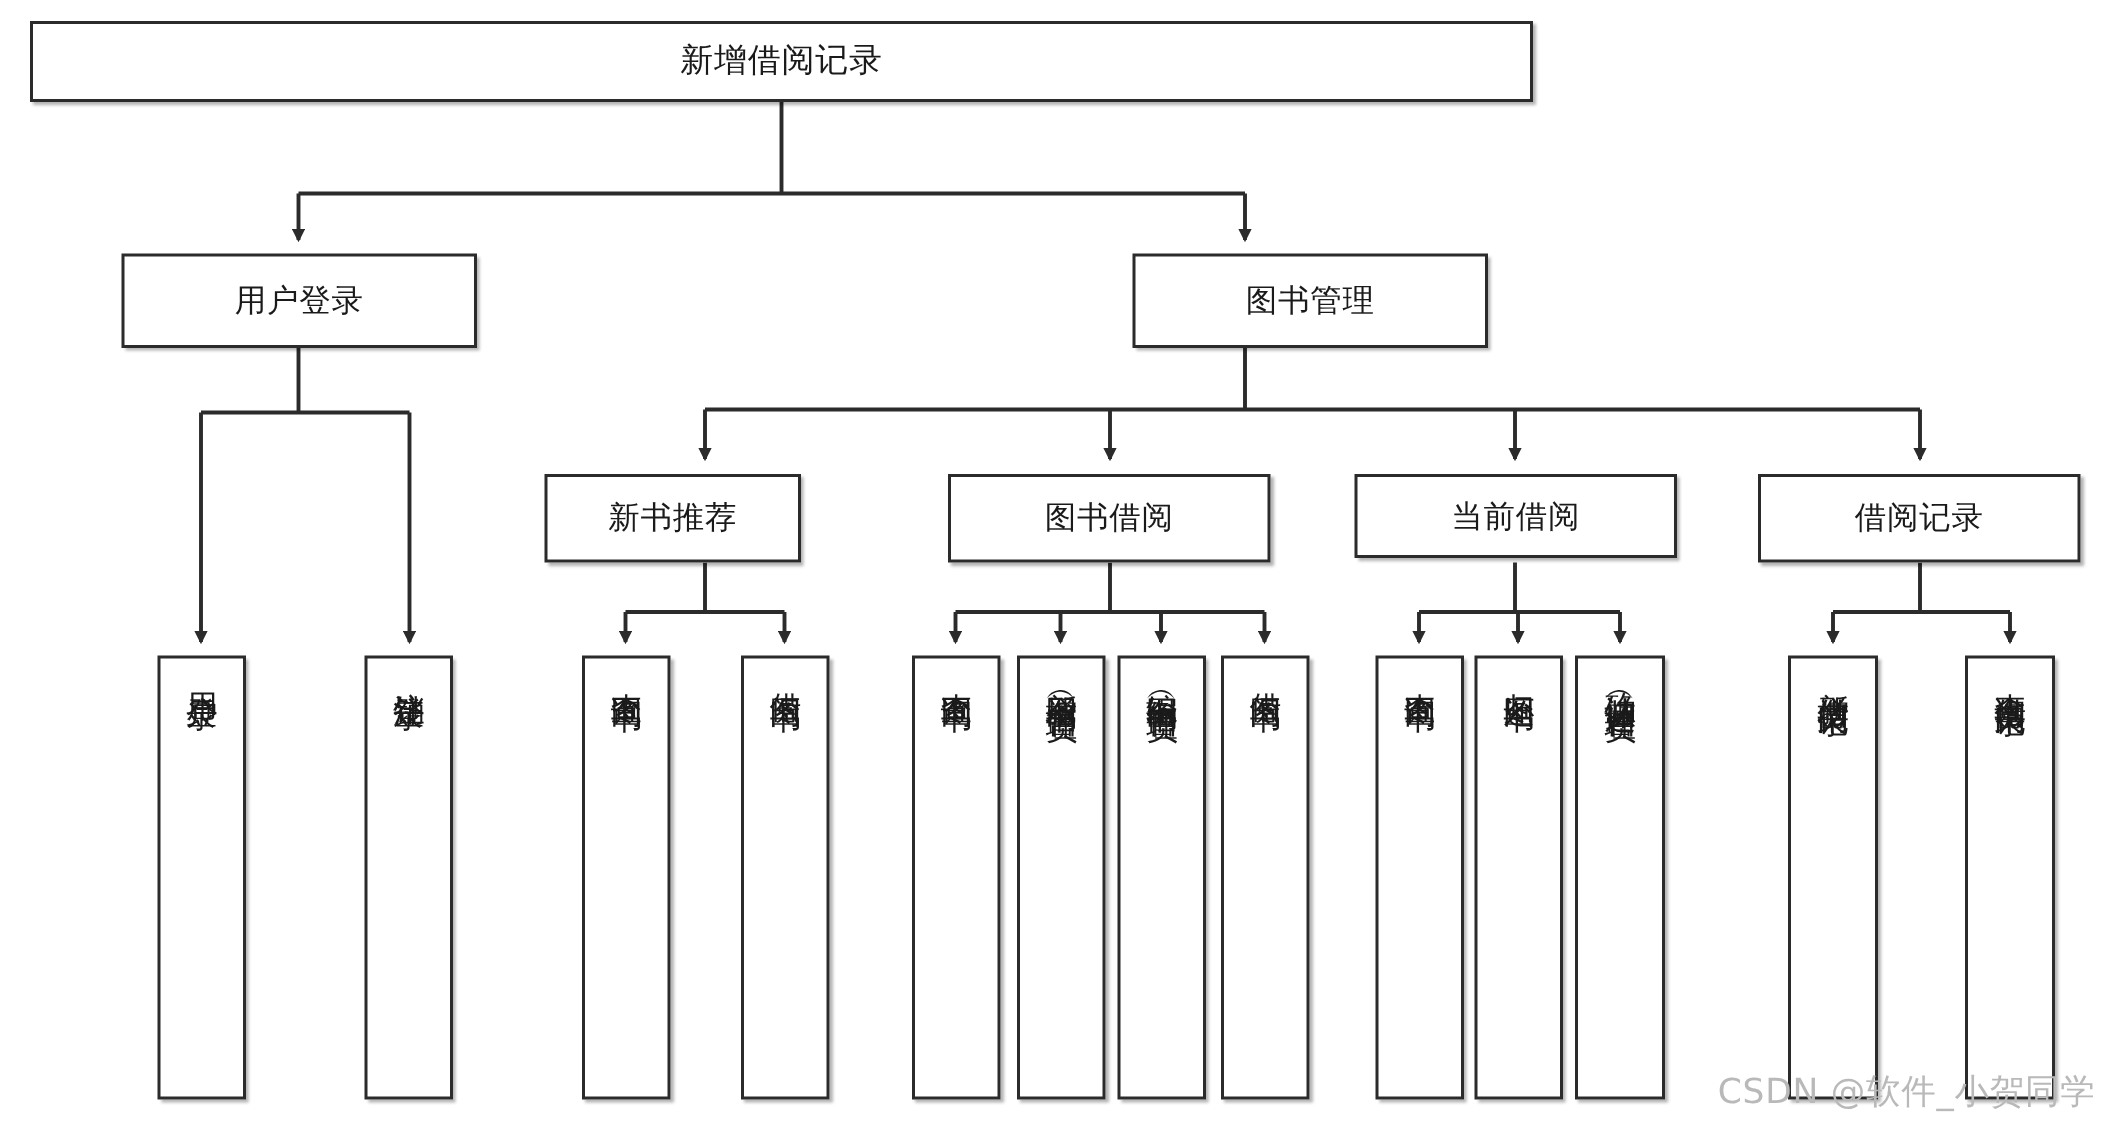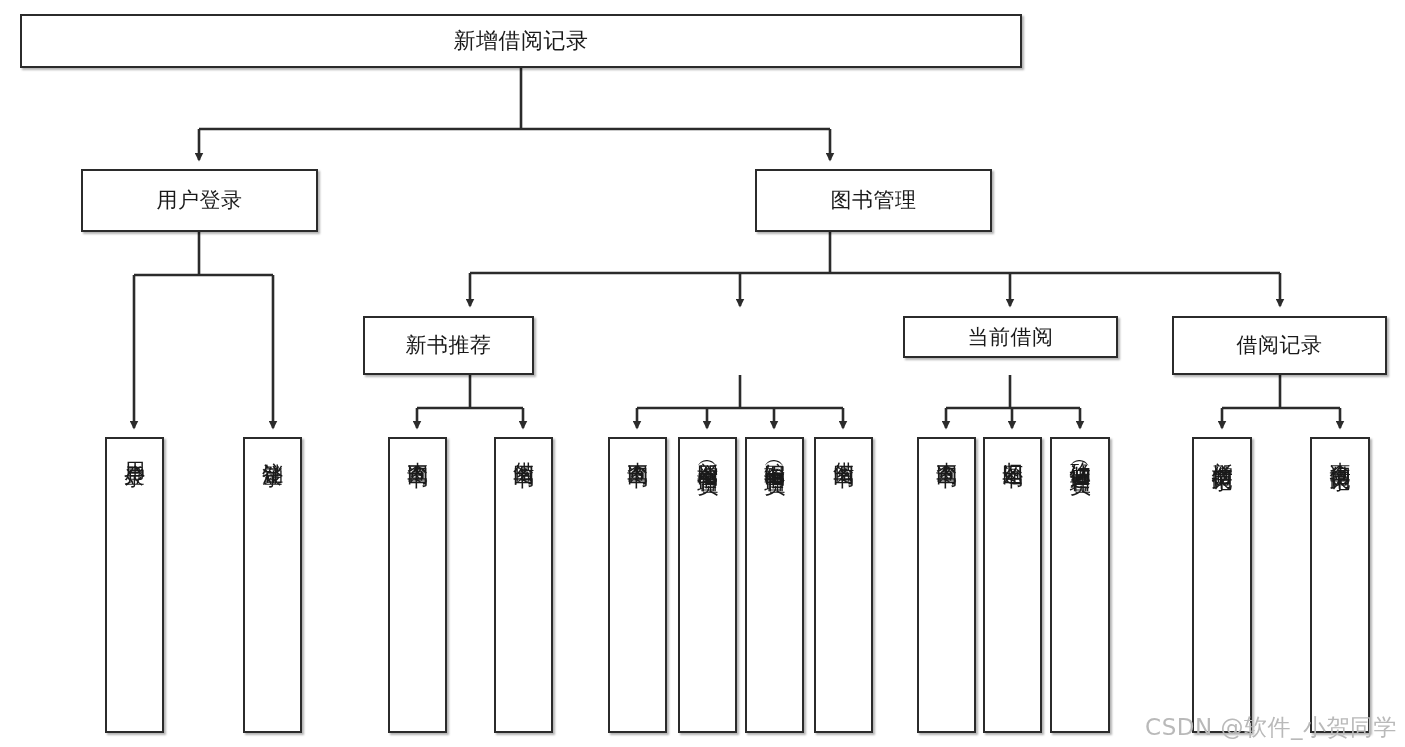--- a/index.html
+++ b/index.html
@@ -133,21 +133,24 @@
   <div class="node horiz" style="left:81px; top:169px; width:237px; height:63px;">
     <span class="label">用户登录</span>
   </div>
   <div class="node horiz" style="left:711px; top:169px; width:237px; height:63px;margin-left:44px;">
     <span class="label">图书管理</span>
   </div>
 
   <div class="node horiz" style="left:363px; top:316px; width:171px; height:59px;">
     <span class="label">新书推荐</span>
   </div>
-  <div class="node horiz" style="left:903px; top:316px; width:215px; height:42px;">
+  <div class="node horiz" style="left:632px; top:316px; width:215px; height:59px;">
+    <span class="label">图书借阅</span>
+  </div>
+  <div class="node horiz" style="left:903px; top:316px; width:215px; height:56px;">
     <span class="label">当前借阅</span>
   </div>
   <div class="node horiz" style="left:1172px; top:316px; width:215px; height:59px;">
     <span class="label">借阅记录</span>
   </div>
 
   <div class="node leaf" style="left:105px; top:437px; width:59px; height:296px;">
     <span class="label">用户登录</span>
   </div>
   <div class="node leaf" style="left:243px; top:437px; width:59px; height:296px;">

